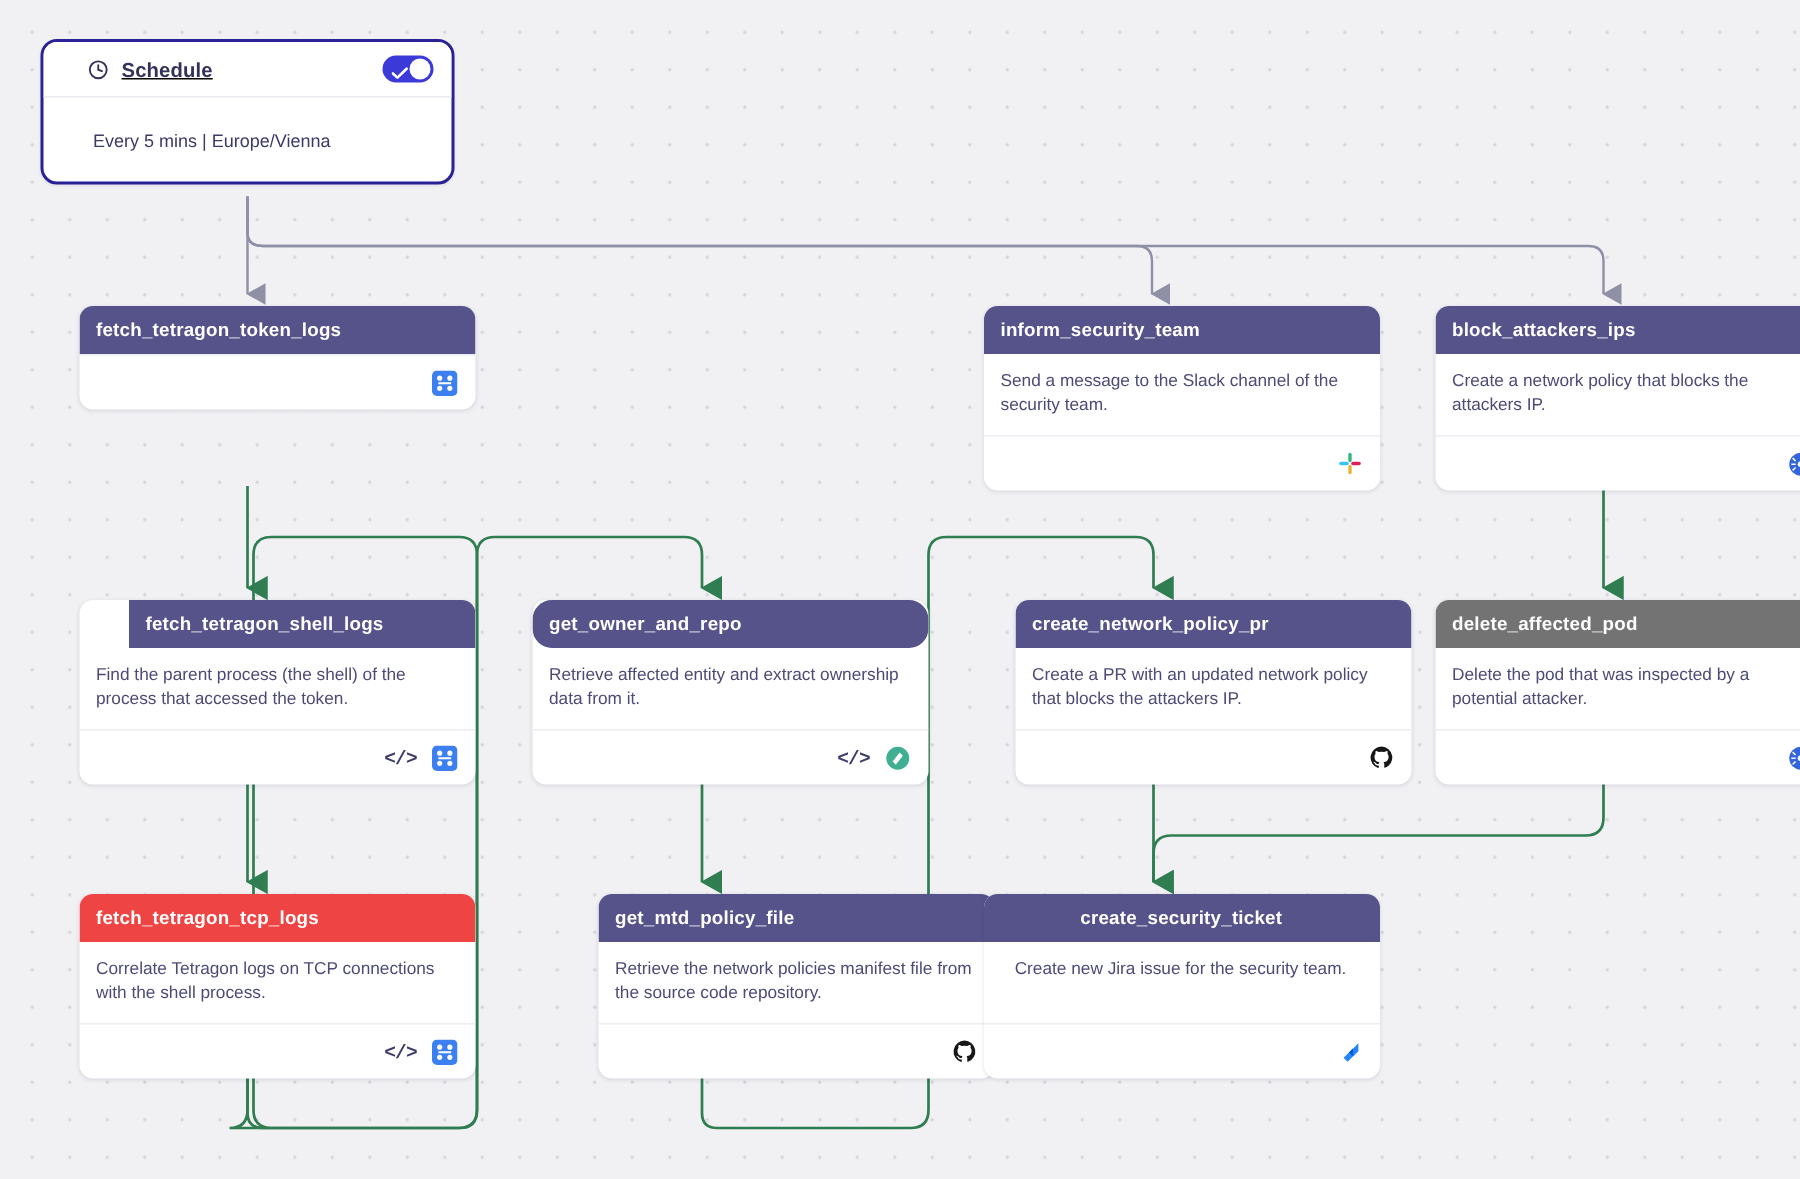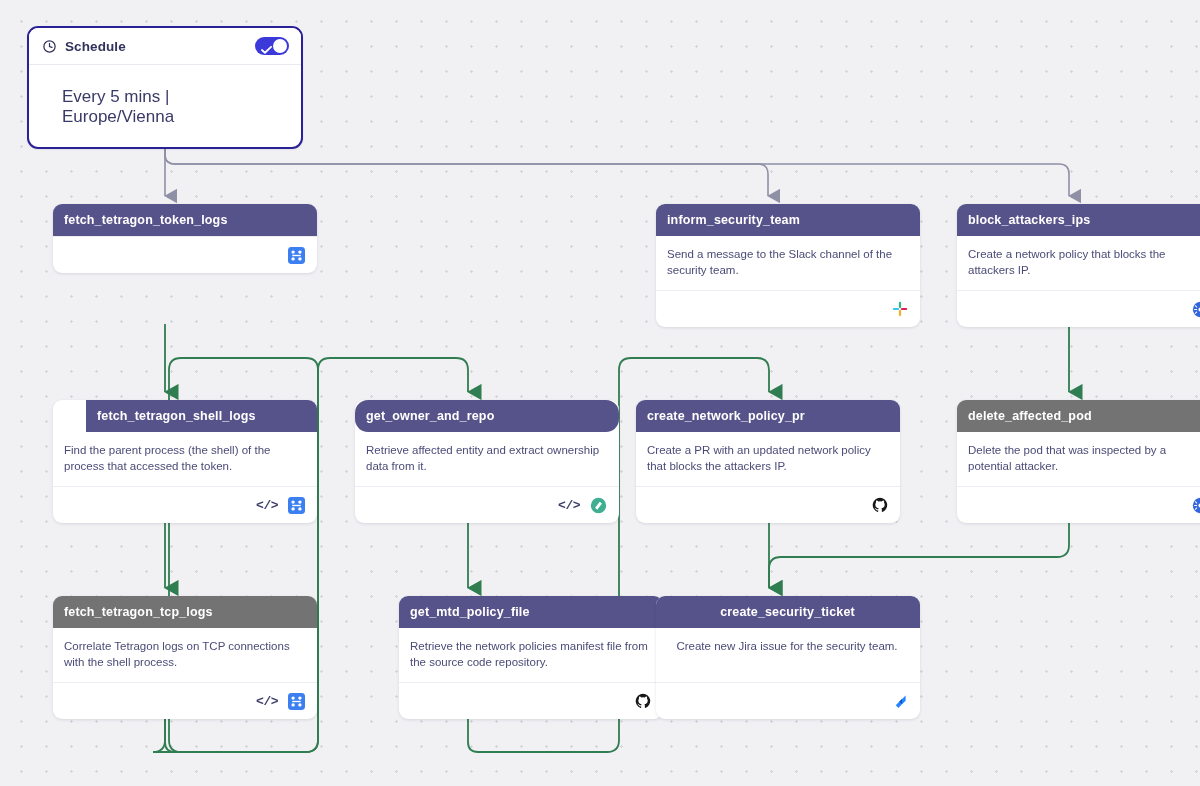--- a/index.html
+++ b/index.html
@@ -39,23 +39,24 @@
     border: 2px solid #2b2196;
     border-radius: 11px;
     box-sizing: border-box;
     overflow: hidden;
     box-shadow: 0 1px 2px rgba(30,30,60,0.07);
   }
   .trigger-head {
     height: 36px;
     display: flex;
     align-items: center;
-    padding: 0 12px 0 13px;
+    padding: 0 12px 0 29px;
     border-bottom: 1px solid #e9e9ef;
     background: #ffffff;
+    text-decoration: underline;
   }
   .trigger-title {
     font-size: 13.5px;
     font-weight: 600;
     color: #32325c;
     margin-left: 8px;
     letter-spacing: .1px;
     flex: 1;
   }
   .clock-icon { display: flex; align-items: center; }
@@ -78,21 +79,21 @@
     border-radius: 50%;
     background: #ffffff;
   }
   .toggle .chk {
     position: absolute;
     left: 6px;
     top: 4px;
   }
   .trigger-body {
     padding: 22px 16px 20px 33px;
-    font-size: 17px;
+    font-size: 12px;
     color: #3a3a68;
     font-weight: 500;
   }
 
   
   .node {
     position: absolute;
     width: 264px;
     background: #ffffff;
     border-radius: 9px;
@@ -280,21 +281,21 @@
       <div class="node-foot">
         <span class="code-icon">&lt;/&gt;</span>
         <span class="svc-icon">
           <svg width="17" height="17" viewBox="0 0 20 20">
             <circle cx="10" cy="10" r="9" fill="#3fae91"></circle>
             <path d="M6 12.5 L11.5 5.5 L14 8 L8.5 15 Z" fill="#ffffff"></path>
           </svg>
         </span>
       </div>
     </div>
-    <div class="node" style="left: 636px; top: 400px;">
+    <div class="node" style="left: 677px; top: 400px;">
       <div class="node-head" style="background: rgb(86, 83, 139);">create_network_policy_pr</div>
       <div class="node-desc">Create a PR with an updated network policy that blocks the attackers IP.</div>
       <div class="node-foot">
         <span class="svc-icon">
           <svg width="16" height="16" viewBox="0 0 20 20">
             <path fill="#17171a" d="M10 .8a9.2 9.2 0 0 0-2.9 17.9c.46.08.63-.2.63-.44v-1.6c-2.56.56-3.1-1.23-3.1-1.23-.42-1.07-1.02-1.36-1.02-1.36-.84-.57.06-.56.06-.56.92.07 1.4.95 1.4.95.82 1.4 2.16 1 2.7.77.08-.6.32-1 .58-1.24-2.04-.23-4.19-1.02-4.19-4.55 0-1 .36-1.82.95-2.47-.1-.23-.41-1.17.09-2.43 0 0 .77-.25 2.53.94a8.7 8.7 0 0 1 4.6 0c1.76-1.19 2.53-.94 2.53-.94.5 1.26.19 2.2.09 2.43.6.65.95 1.48.95 2.47 0 3.54-2.15 4.31-4.2 4.54.33.28.62.84.62 1.7v2.52c0 .24.17.53.64.44A9.2 9.2 0 0 0 10 .8z"></path>
           </svg>
         </span>
       </div>
     </div>
@@ -314,21 +315,21 @@
               <rect x="4.2" y="4.7" width="1.2" height="3.2" transform="rotate(-45 4.8 6.3)"></rect>
               <rect x="14.6" y="4.7" width="1.2" height="3.2" transform="rotate(45 15.2 6.3)"></rect>
               <rect x="4.2" y="12.1" width="1.2" height="3.2" transform="rotate(45 4.8 13.7)"></rect>
               <rect x="14.6" y="12.1" width="1.2" height="3.2" transform="rotate(-45 15.2 13.7)"></rect>
             </g>
           </svg>
         </span>
       </div>
     </div>
     <div class="node" style="left: 53px; top: 596px;">
-      <div class="node-head" style="background: #737373;">fetch_tetragon_tcp_logs</div>
+      <div class="node-head" style="background: #ef4444;">fetch_tetragon_tcp_logs</div>
       <div class="node-desc">Correlate Tetragon logs on TCP connections with the shell process.</div>
       <div class="node-foot">
         <span class="code-icon">&lt;/&gt;</span>
         <span class="svc-icon">
           <svg width="17" height="17" viewBox="0 0 20 20">
             <rect x="0" y="0" width="20" height="20" rx="4" fill="#3b7ff0"></rect>
             <circle cx="6" cy="6" r="2" fill="#fff"></circle>
             <circle cx="14" cy="6" r="2" fill="#fff"></circle>
             <circle cx="6" cy="14" r="2" fill="#fff"></circle>
             <circle cx="14" cy="14" r="2" fill="#fff"></circle>

